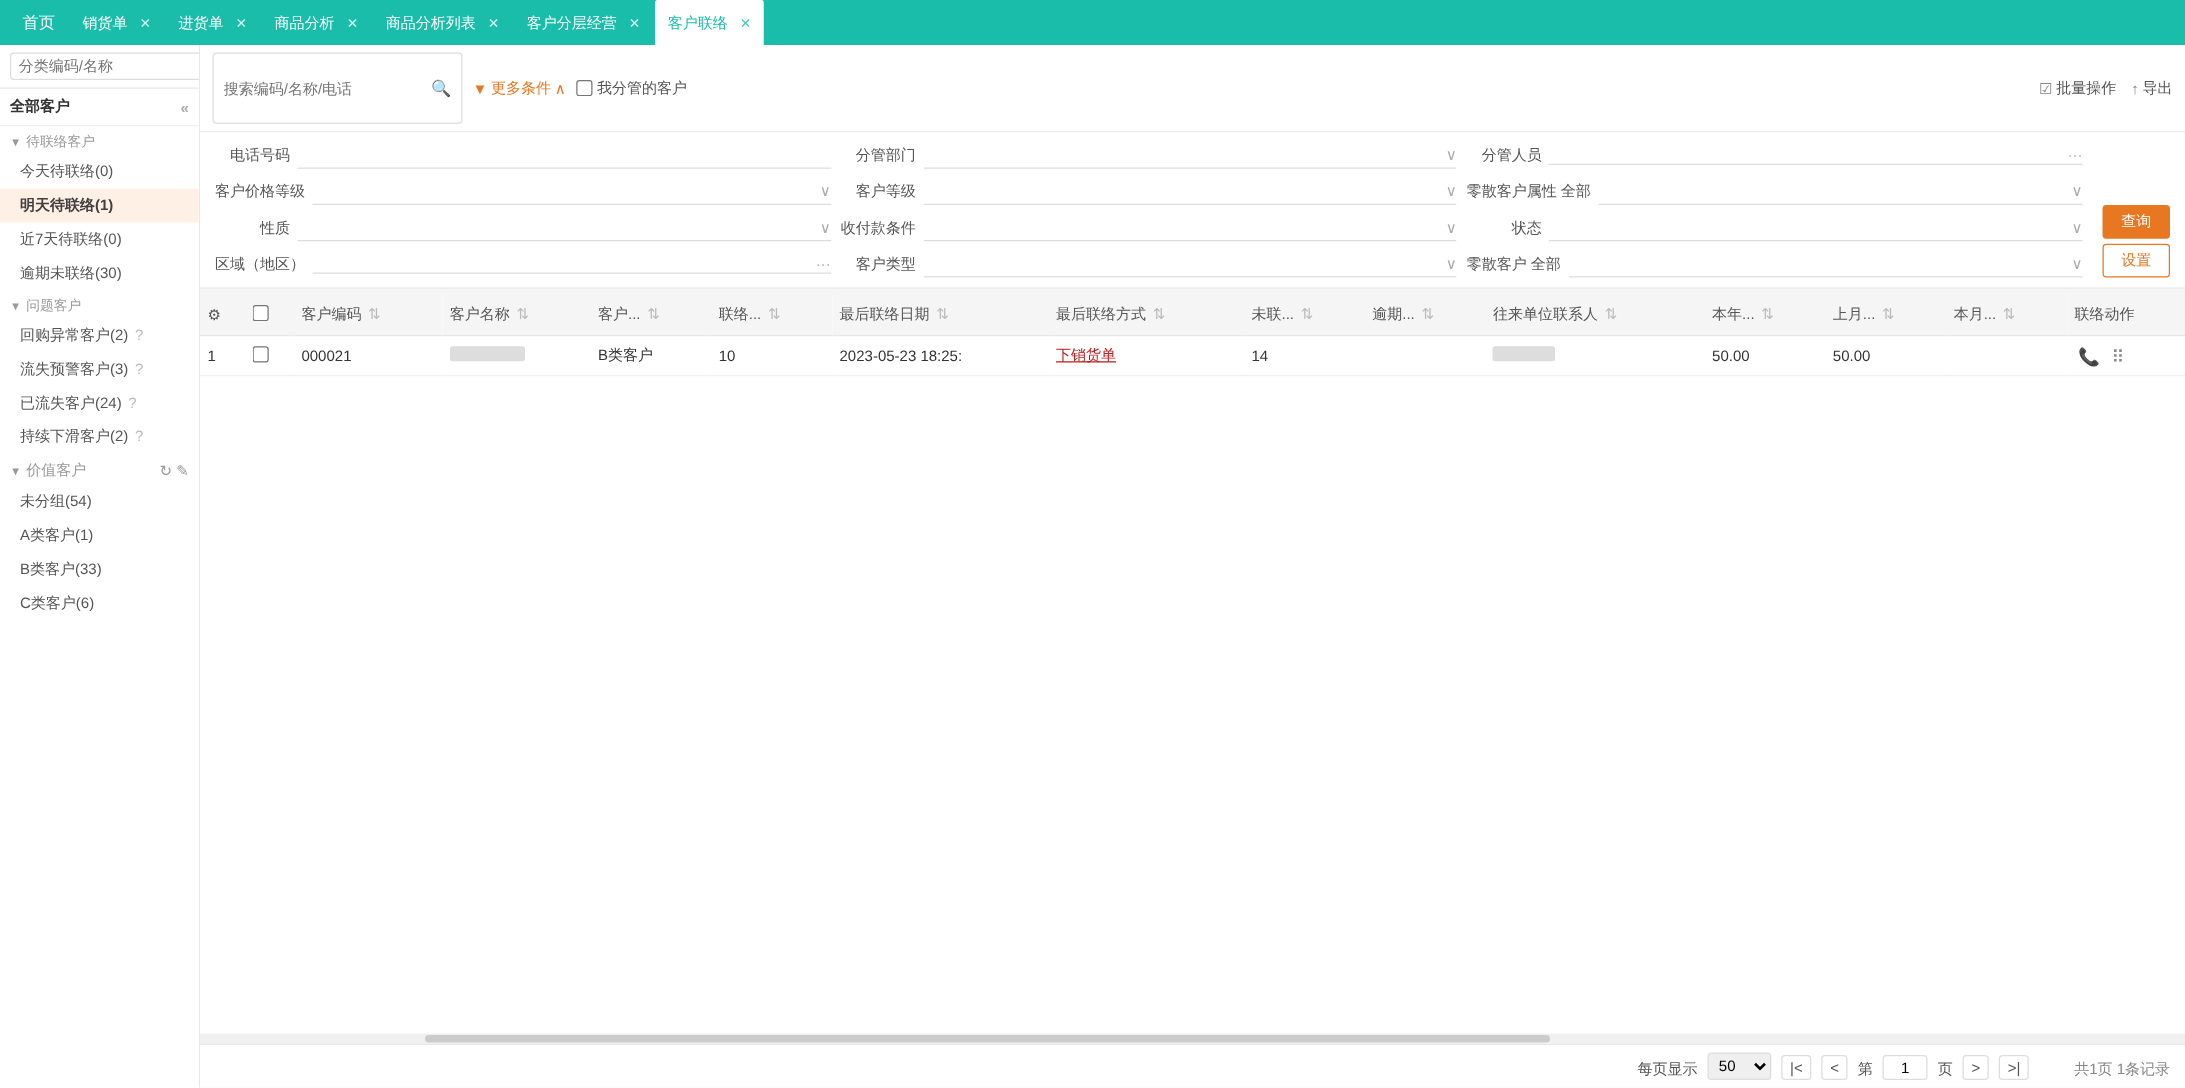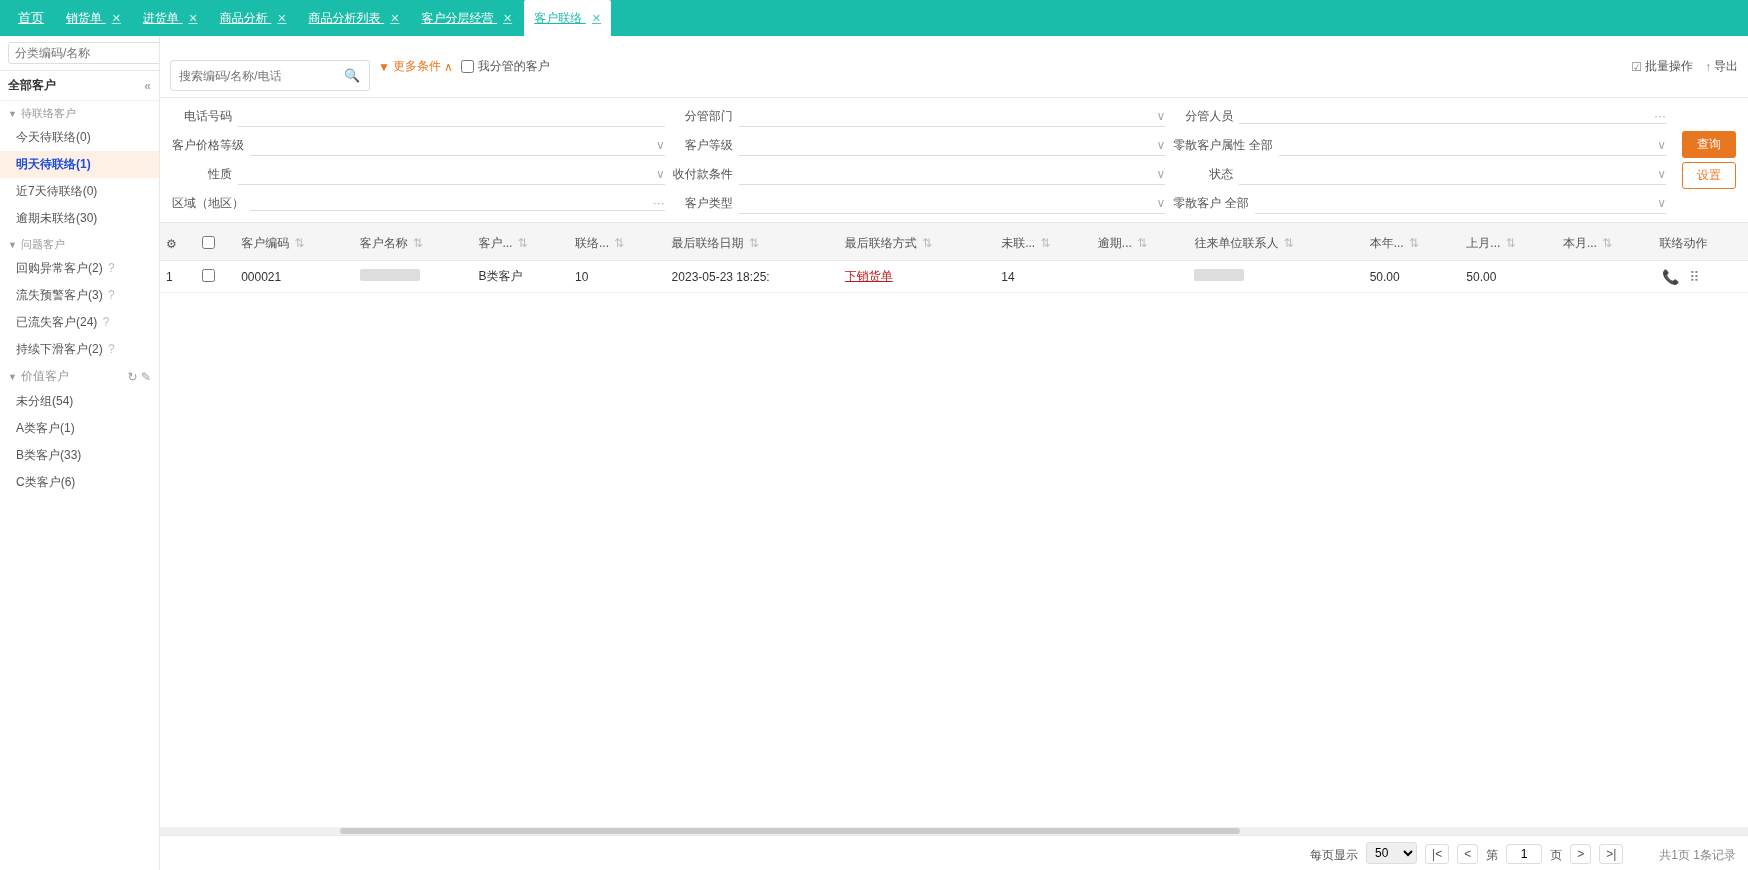--- a/index.html
+++ b/index.html
@@ -7,21 +7,21 @@
 
     
     .top-nav {
       display: flex; align-items: center;
       background: #1abcaa; height: 36px; padding: 0 8px;
       color: white; gap: 2px;
     }
     .nav-item {
       padding: 0 10px; height: 36px; line-height: 36px;
       cursor: pointer; white-space: nowrap; font-size: 13px;
-      color: white; position: relative; text-decoration: underline;
+      color: white; position: relative;
     }
     .nav-item .close-x {
       margin-left: 6px; opacity: 0.8; font-size: 11px;
     }
     .nav-item.active {
       background: white; color: #1abcaa; border-radius: 2px 2px 0 0;
     }
     .nav-item.active .close-x { color: #1abcaa; }
     .nav-home { font-size: 13px; }
 
@@ -54,21 +54,21 @@
       padding: 5px 8px 3px 8px; color: #999; font-size: 11px;
       display: flex; align-items: center; gap: 4px;
     }
     .sidebar-group-label::before { content: "▼"; font-size: 9px; }
 
     .sidebar-item {
       padding: 5px 8px 5px 16px; cursor: pointer; color: #555;
       font-size: 12px; white-space: nowrap; overflow: hidden;
       text-overflow: ellipsis;
     }
-    .sidebar-item.active { background: #fff0e6; color: #1d4ed8; font-weight: bold; }
+    .sidebar-item.active { background: #fff0e6; color: #404040; font-weight: bold; }
     .sidebar-item .help-icon { color: #bbb; margin-left: 2px; }
 
     .sidebar-group-label2 {
       padding: 5px 8px 3px 8px; color: #999; font-size: 11px;
       display: flex; align-items: center; justify-content: space-between;
     }
     .sidebar-group-label2 .left { display: flex; align-items: center; gap: 4px; }
     .sidebar-group-label2 .left::before { content: "▼"; font-size: 9px; }
 
     
@@ -76,21 +76,21 @@
 
     
     .toolbar {
       display: flex; align-items: center; padding: 6px 10px;
       background: white; border-bottom: 1px solid #e8e8e8;
       gap: 8px;
     }
     .search-box {
       display: flex; align-items: center;
       border: 1px solid #ddd; border-radius: 3px;
-      padding: 7px 8px; width: 200px; gap: 4px; margin-top: 18px;
+      padding: 20px 8px; width: 200px; gap: 4px;
     }
     .search-box input {
       border: none; outline: none; flex: 1; font-size: 12px; color: #999;
     }
     .search-box .s-icon { color: #aaa; font-size: 13px; }
     .filter-btn {
       display: flex; align-items: center; gap: 3px;
       color: #e87722; cursor: pointer; font-size: 12px;
     }
     .filter-btn .funnel { color: #e87722; }
@@ -274,21 +274,21 @@
           <span>批量操作</span>
         </div>
         <div class="action-btn">
           <span class="icon">↑</span>
           <span>导出</span>
         </div>
       </div>
     </div>
 
     <div class="filter-area">
-      <div style="display:flex; gap:8px; align-items:center;">
+      <div style="display:flex; gap:8px; align-items:flex-end;">
         <div style="flex:1; display:flex; flex-direction:column; gap:8px;">
 
           <div class="filter-row">
             <div class="filter-group">
               <span class="filter-label">电话号码</span>
               <input class="filter-input" type="text" style="">
             </div>
             <div class="filter-group">
               <span class="filter-label">分管部门</span>
               <div class="filter-select">

